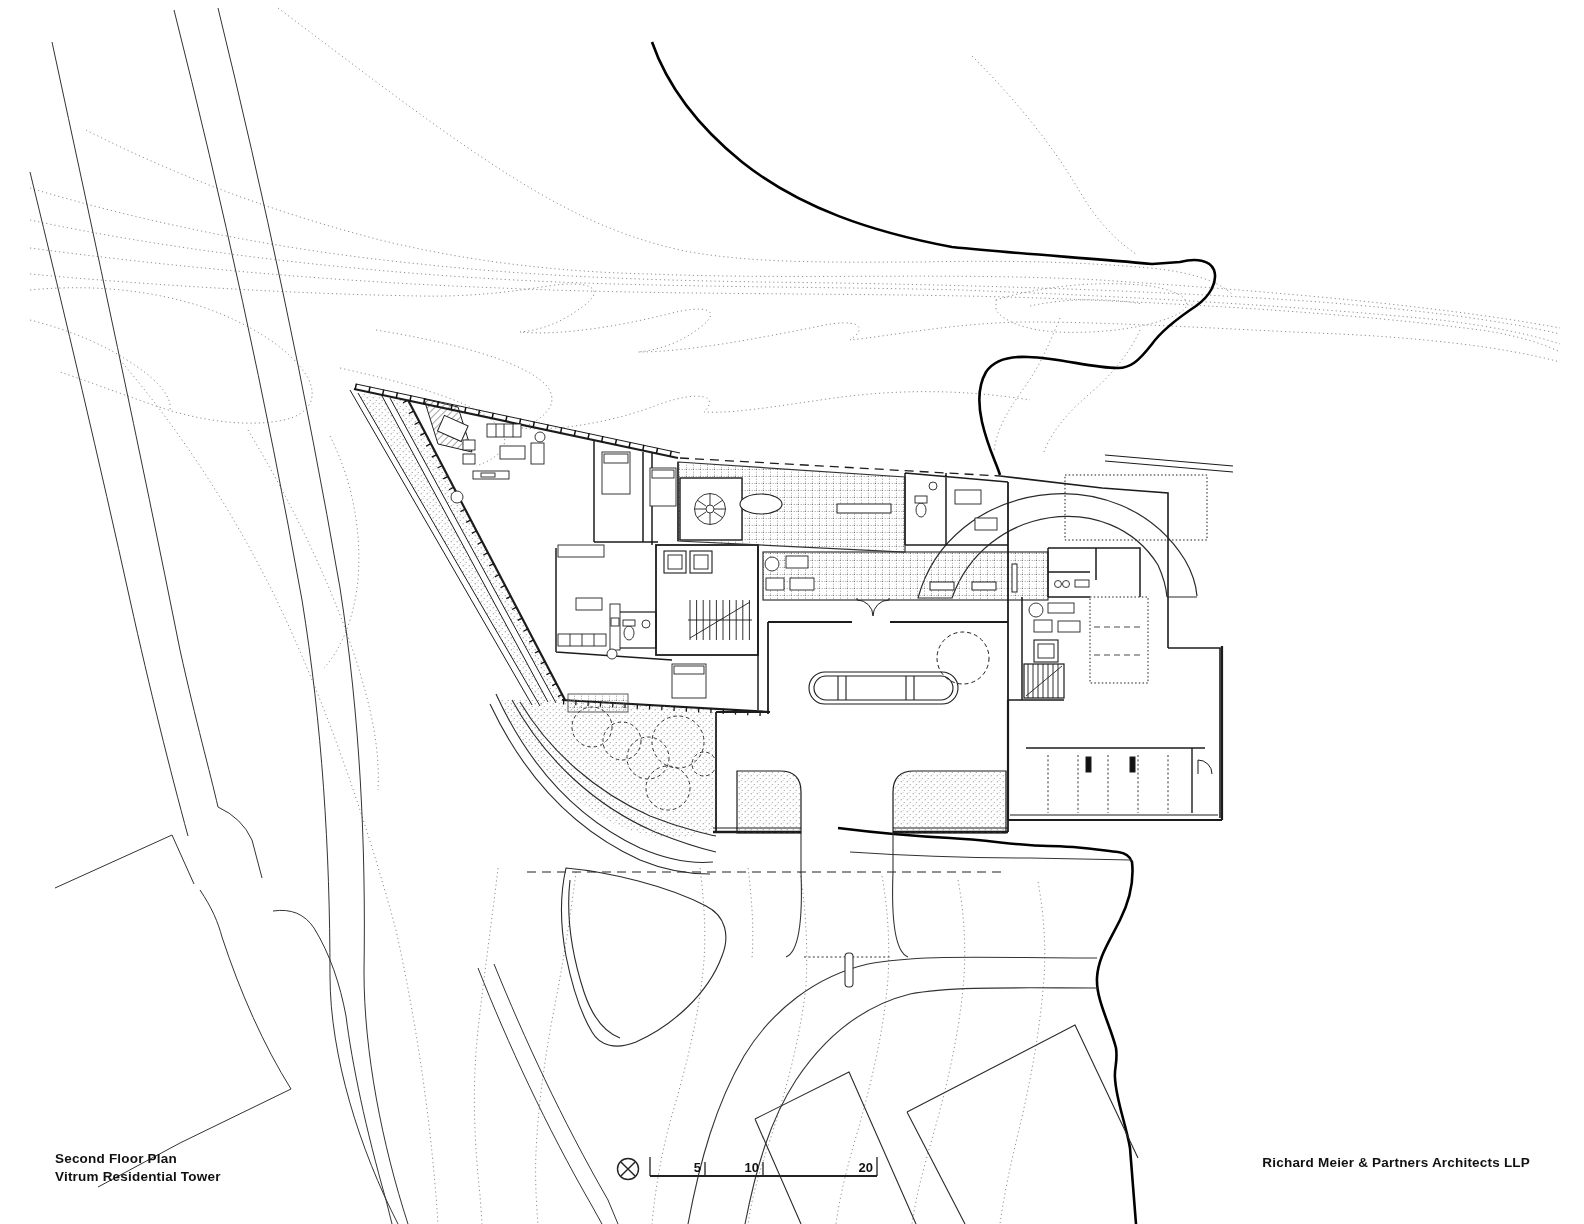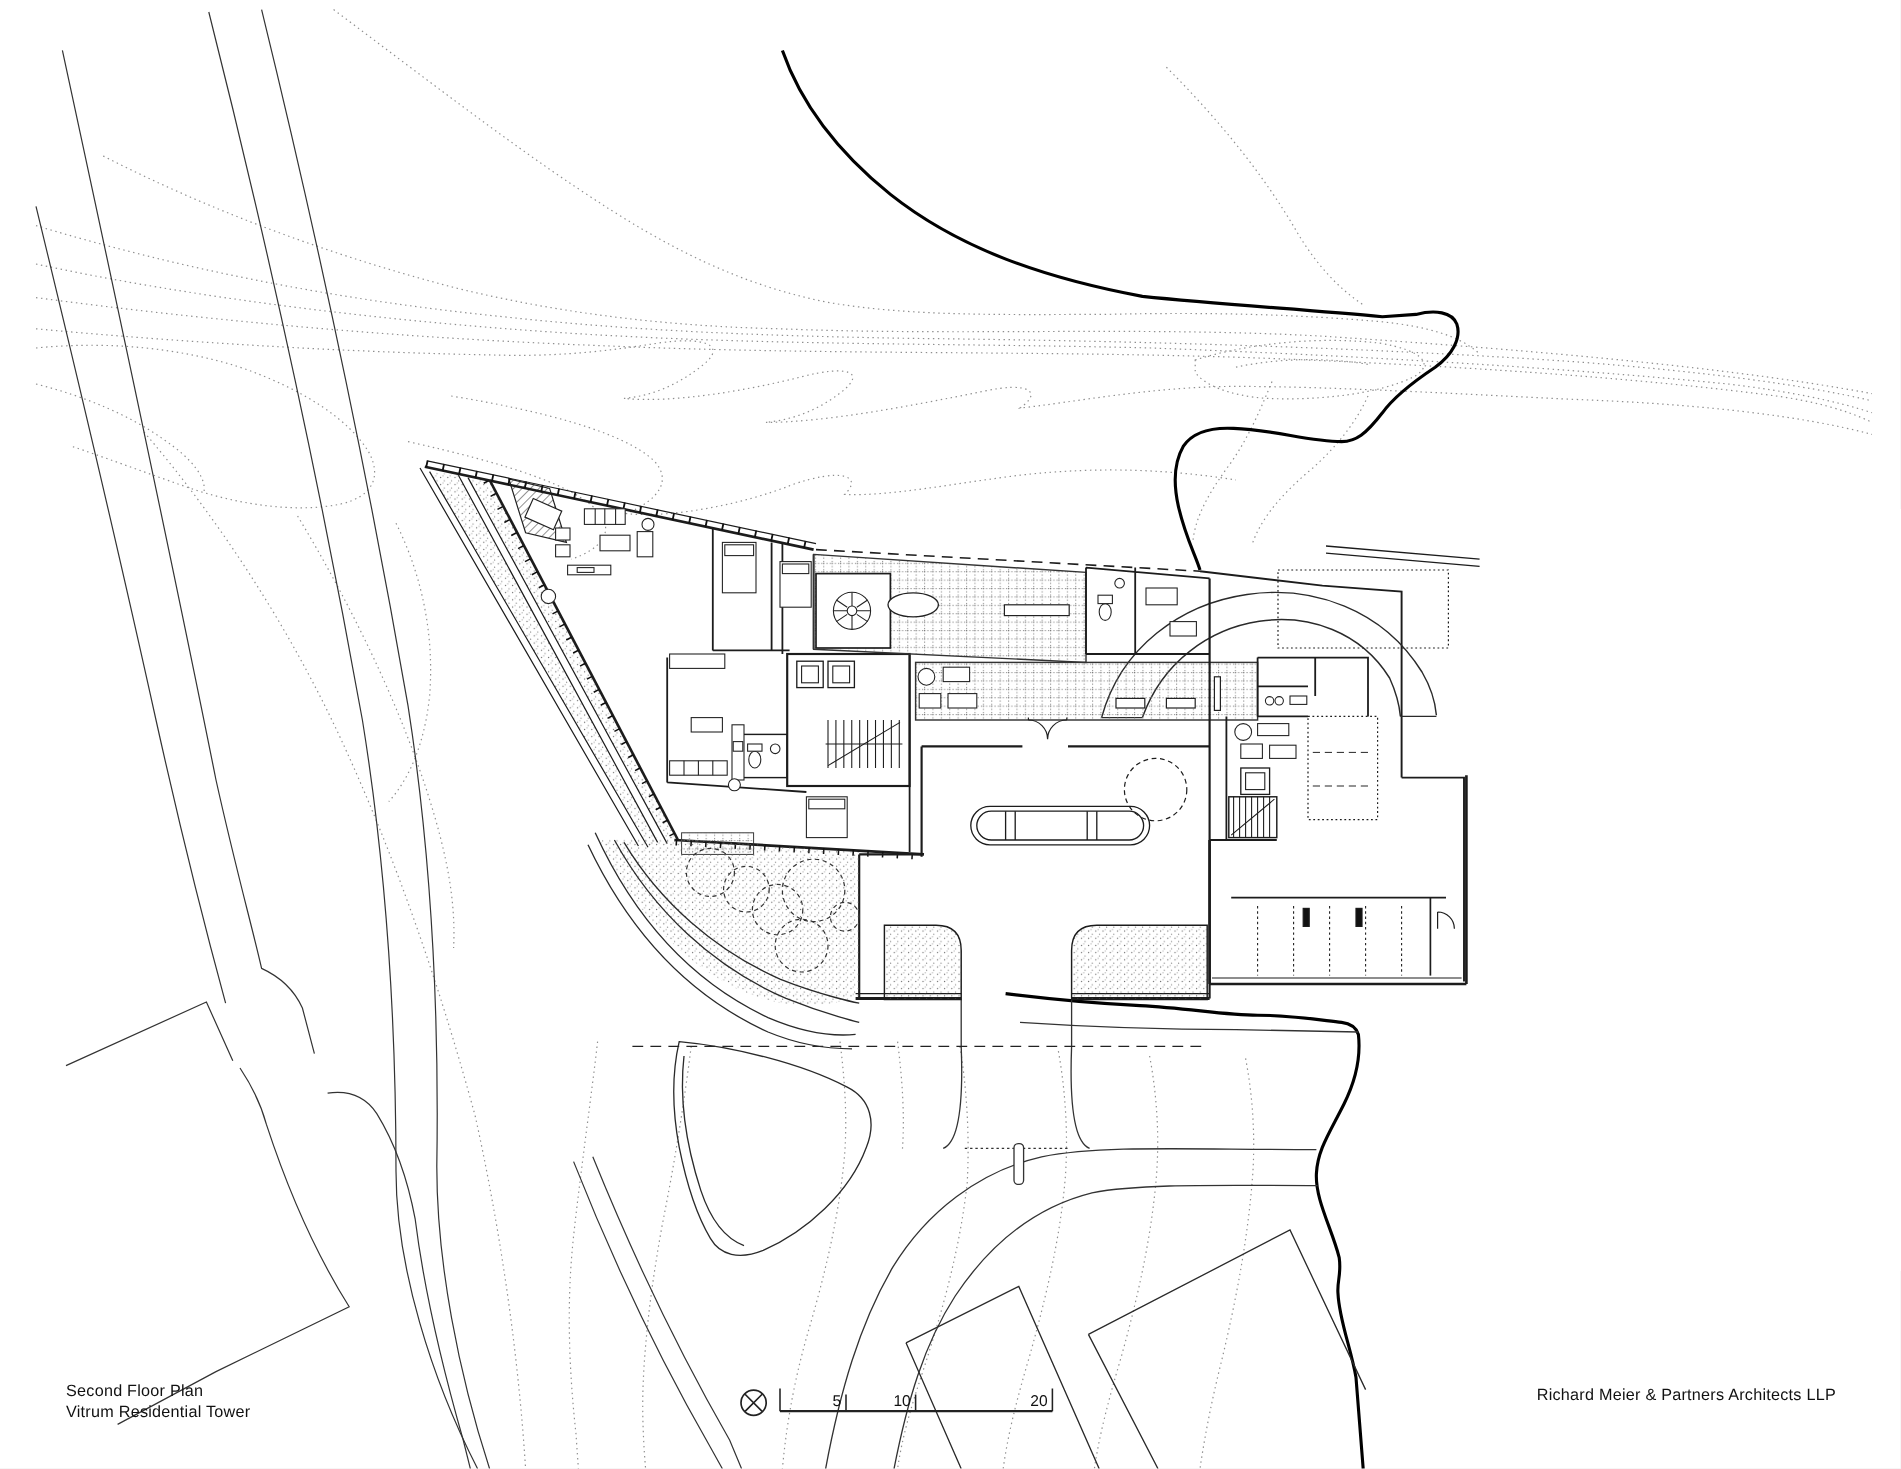--- a/index.html
+++ b/index.html
@@ -3,20 +3,21 @@
 <meta charset="utf-8">
 <style>
   :root{
     --bg:#ffffff; --line:#1c1c1c; --thin:#2e2e2e; --contour:#8f8f8f; --coast:#000000;
   }
   html,body{margin:0;padding:0;background:#e8e8e8;}
   .sheet{
     position:relative;width:1584px;height:1224px;background:var(--bg);
     margin:0 auto;overflow:hidden;
     font-family:"Liberation Sans", sans-serif;
+    font-weight:bold;
   }
   .sheet svg{position:absolute;left:0;top:0;}
   text{font-family:"Liberation Sans", sans-serif;fill:#111;}
   .t13{font-size:13.5px;letter-spacing:.2px;}
   .tscale{font-size:13px;}
 </style>
 </head>
 <body>
 
 <div class="sheet">

